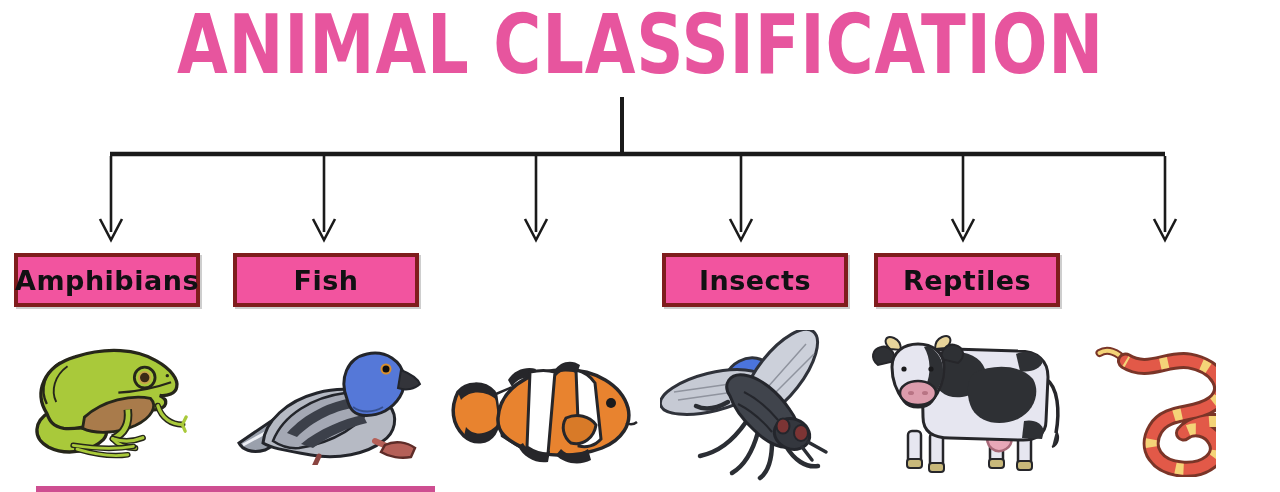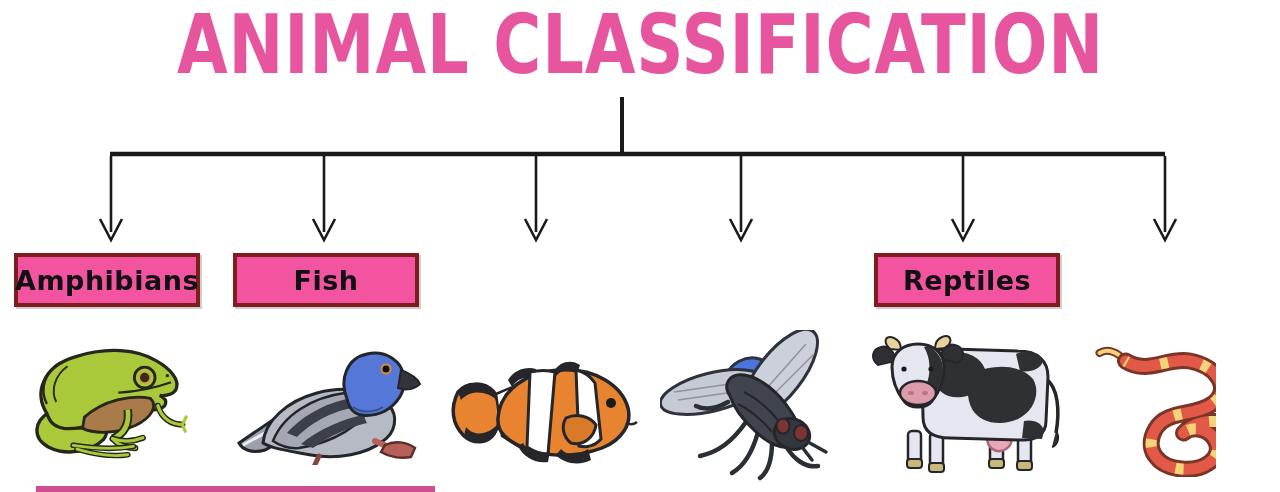--- a/index.html
+++ b/index.html
@@ -55,20 +55,23 @@
       </g>
     </g>
   </svg>
 
   <div class="label-box" style="left:14px">
       <span>Amphibians</span>
     </div>
   <div class="label-box" style="left:233px">
       <span>Fish</span>
     </div>
+  <div class="label-box" style="left:662px">
+      <span>Insects</span>
+    </div>
   <div class="label-box" style="left:874px">
       <span>Reptiles</span>
     </div>
 
   <div class="animal" style="left:28px;top:340px;width:160px;height:125px">
     <svg width="160" height="125" viewBox="0 0 170 125">
 
       <path d="M24,72 C6,82 4,100 22,110 C42,120 68,114 80,102 C86,95 84,88 74,86 C56,92 36,90 28,80 Z" fill="#a9c93a" stroke="#26261a" stroke-width="3.5"></path>
 
       <path d="M20,74 C6,52 16,24 50,14 C84,3 116,6 136,18 C152,27 160,38 158,46 C157,53 148,56 140,55 C150,60 148,68 136,70 L118,72 C94,82 54,92 38,90 C26,88 23,82 20,74 Z" fill="#a9c93a" stroke="#26261a" stroke-width="3.5"></path>

